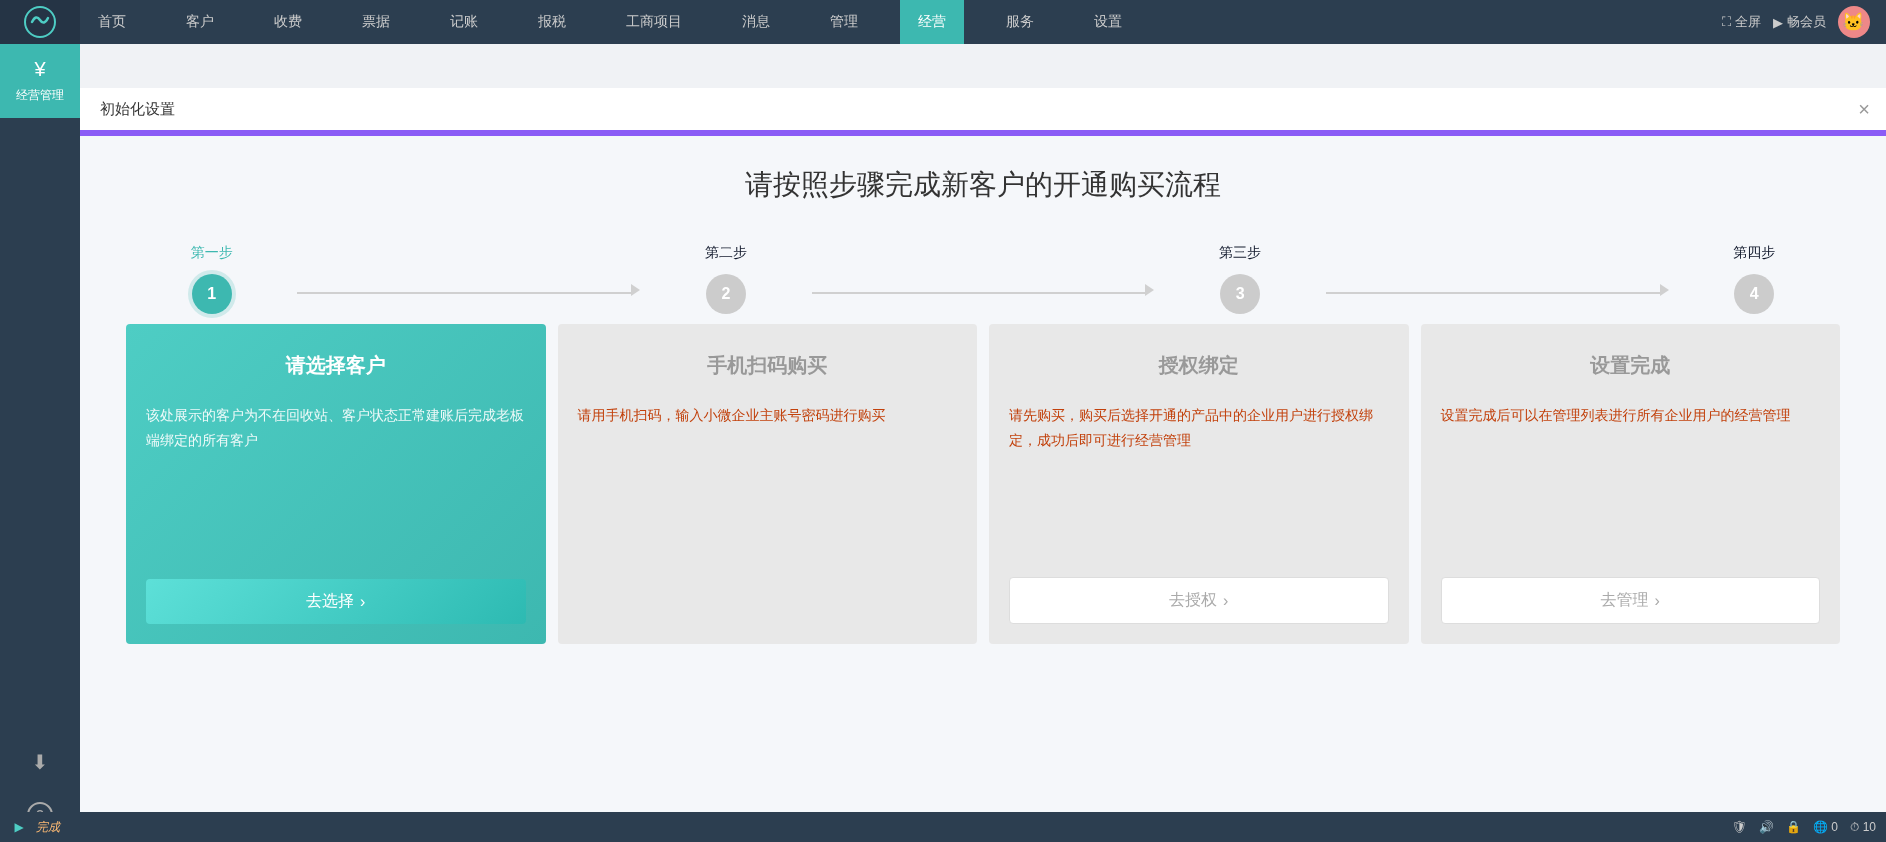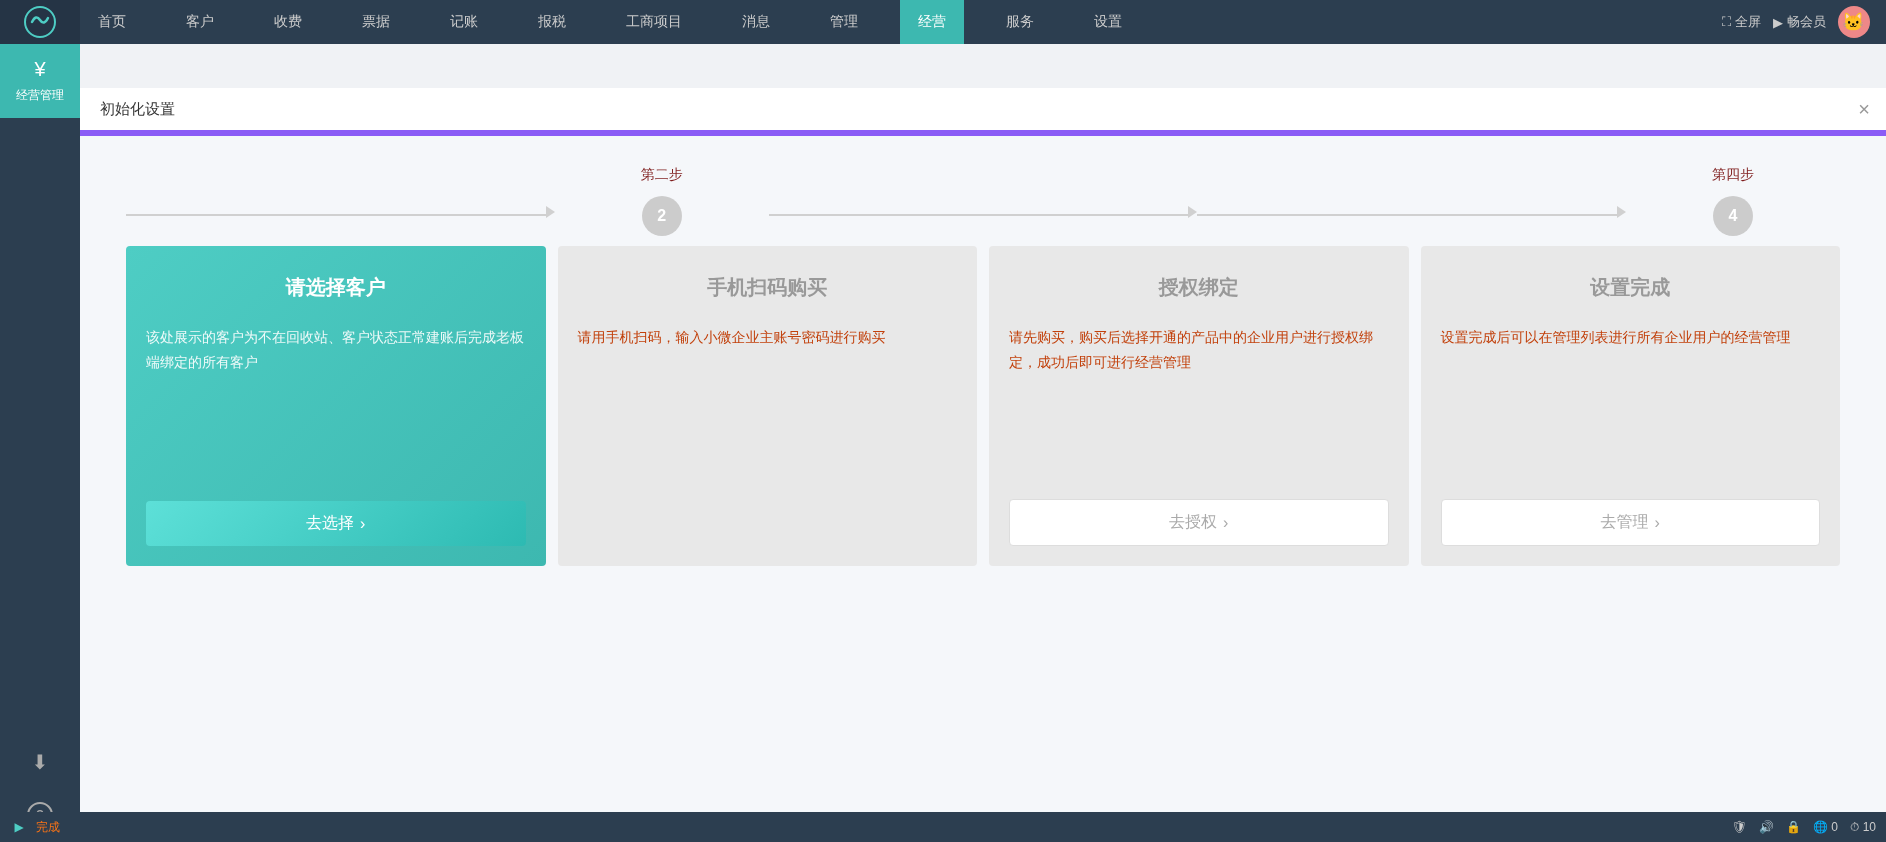--- a/index.html
+++ b/index.html
@@ -151,21 +151,21 @@
 
     .main-title {
       text-align: center;
       font-size: 28px;
       color: #333;
       font-weight: normal;
       margin-bottom: 40px;
     }
     .step-label {
       font-size: 14px;
-      color: #7f1d1d;
+      color: #0f172a;
       margin-bottom: 12px;
     }
     .step-label.active { color: #3db8b0; }
     .step-circle {
       width: 40px;
       height: 40px;
       border-radius: 50%;
       background: #ccc;
       display: flex;
       align-items: center;
@@ -267,22 +267,23 @@
     }
     .play-btn {
       width: 18px;
       height: 18px;
       display: flex;
       align-items: center;
       justify-content: center;
       cursor: pointer;
     }
     .status-text {
-      color: #f97316;
+      color: #fdba74;
       font-size: 12px;
+      font-style: italic;
     }
     .status-bar-right {
       margin-left: auto;
       display: flex;
       align-items: center;
       gap: 12px;
       color: #ccc;
       font-size: 12px;
     }
 
@@ -359,39 +360,48 @@
 </div>
 
 <div class="main-wrapper">
 
   <div class="page-header">
     <span class="page-title">初始化设置</span>
     <button class="close-btn">×</button>
   </div>
 
   <div class="content-area">
+    <h2 class="main-title">请按照步骤完成新客户的开通购买流程</h2>
 
     <div class="steps-row">
 
+      <div class="step-item">
+        <div class="step-label active">第一步</div>
+        <div class="step-circle active">1</div>
+      </div>
 
       <div style="flex:2;display:flex;align-items:center;margin-top:28px;">
         <div style="flex:1;height:2px;background:#d0d0d0;"></div>
         <div class="arrow-right"></div>
       </div>
 
       <div class="step-item">
         <div class="step-label">第二步</div>
         <div class="step-circle">2</div>
       </div>
 
       <div style="flex:2;display:flex;align-items:center;margin-top:28px;">
         <div style="flex:1;height:2px;background:#d0d0d0;"></div>
         <div class="arrow-right"></div>
       </div>
 
+      <div class="step-item">
+        <div class="step-label">第三步</div>
+        <div class="step-circle">3</div>
+      </div>
 
       <div style="flex:2;display:flex;align-items:center;margin-top:28px;">
         <div style="flex:1;height:2px;background:#d0d0d0;"></div>
         <div class="arrow-right"></div>
       </div>
 
       <div class="step-item">
         <div class="step-label">第四步</div>
         <div class="step-circle">4</div>
       </div>

